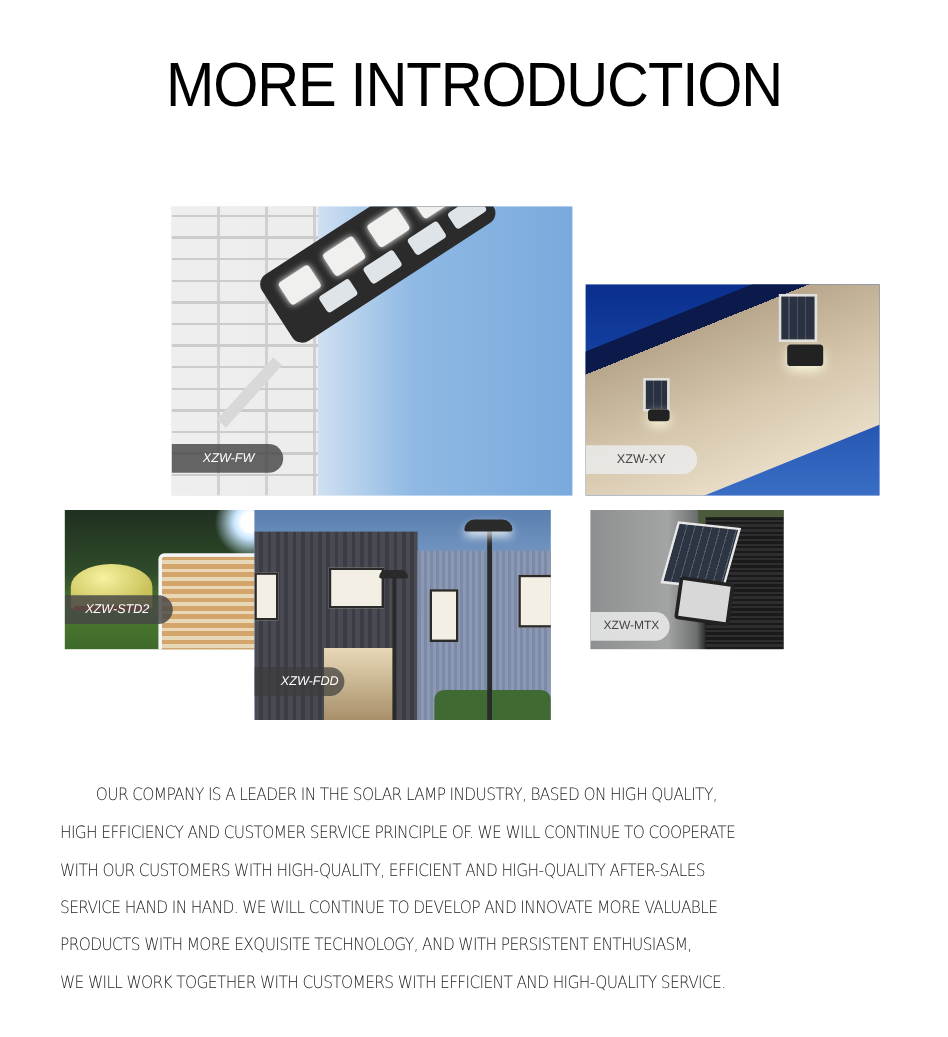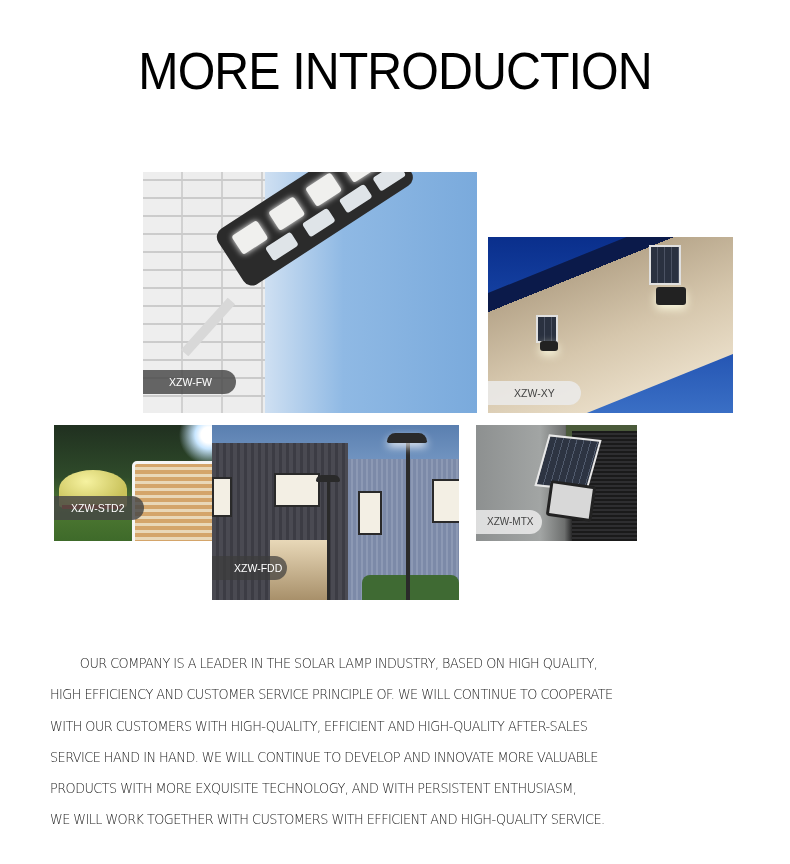--- a/index.html
+++ b/index.html
@@ -10,21 +10,21 @@
       letter-spacing: -1px; color: #000; line-height: 70px;
       transform: scaleX(0.93);
     }
     .photo { position: absolute; overflow: hidden; }
     .label {
       position: absolute; left: 0; height: 24px; line-height: 24px;
       font-family: "Liberation Sans", sans-serif; font-size: 10.5px; color: #fff;
       padding-left: 26px; box-sizing: border-box;
       border-radius: 0 12px 12px 0;
     }
-    .label.dark { background: rgba(70,70,70,0.82); }
+    .label.dark { background: rgba(70,70,70,0.82); font-style: italic; }
     .label.light { background: rgba(235,235,235,0.85); color: #444; }
 
     
     #p1 { left: 143px; top: 172px; width: 334px; height: 241px;
       background: linear-gradient(90deg, #e9e9e9 0%, #dcdcdc 36%, #cfe0f2 36.5%, #8fb9e4 60%, #7aaadc 100%); }
     #p1 .bricks { position: absolute; left: 0; top: 0; width: 122px; height: 241px;
       background:
         repeating-linear-gradient(0deg, transparent 0 16px, #c9c9c9 16px 18px),
         repeating-linear-gradient(90deg, #efefef 0 38px, #cfcfcf 38px 40px); opacity: .9; }
     #p1 .lamp { position: absolute; left: 70px; top: 62px; width: 200px; height: 66px;
@@ -57,21 +57,21 @@
     #p4 .house-dark { position: absolute; left: 0; top: 18px; width: 136px; height: 157px;
       background: repeating-linear-gradient(90deg, #4a4a52 0 4px, #3c3c44 4px 7px); }
     #p4 .house-light { position: absolute; left: 136px; top: 34px; width: 111px; height: 141px;
       background: repeating-linear-gradient(90deg, #7c8aa8 0 3px, #8c99b4 3px 5px); }
     #p4 .window { position: absolute; background: #f3efe4; border: 2px solid #2a2a2a; }
     #p4 .pole { position: absolute; background: #2a2a2a; }
     #p4 .hedge { position: absolute; left: 150px; top: 150px; width: 97px; height: 25px; background: #3f6a33; border-radius: 8px 8px 0 0; }
     #p4 .door { position: absolute; left: 58px; top: 115px; width: 60px; height: 60px; background: linear-gradient(180deg,#e8d8b8,#a8906a); }
 
     
-    #p5 { left: 476px; top: 425px; width: 161px; height: 116px;
+    #p5 { left: 492px; top: 425px; width: 161px; height: 116px;
       background: linear-gradient(90deg, #8d9090 0%, #a2a5a4 40%, #6d6f6e 55%, #232324 60%, #1d1d1f 100%); }
     #p5 .grille { position: absolute; left: 96px; top: 6px; width: 65px; height: 110px;
       background: repeating-linear-gradient(0deg, #1a1a1a 0 2px, #2e2e30 2px 4px); }
     #p5 .greens { position: absolute; left: 90px; top: 0; width: 71px; height: 12px; background: #4a5a3a; }
     #p5 .solar { position: absolute; left: 65px; top: 12px; width: 50px; height: 48px;
       background: repeating-linear-gradient(90deg,#2d3442 0 6px,#505a6c 6px 7px); border: 2px solid #e8e8e8; transform: skewX(-10deg) rotate(6deg); }
     #p5 .flood { position: absolute; left: 72px; top: 58px; width: 40px; height: 30px; background: #d8d8d8; border: 3px solid #222; border-radius: 3px; transform: rotate(8deg); }
 
     .body-text {
       position: absolute; left: 50px; top: 648px; width: 700px;
@@ -102,21 +102,21 @@
   </div>
   <div class="label dark" style="top:198px;width:93px;">XZW-FW</div>
 </div>
 
 <div class="photo" id="p2">
   <div class="roof"></div>
   <div class="panel" style="left:161px;top:8px;width:28px;height:36px;"></div>
   <div class="flood" style="left:168px;top:50px;width:30px;height:18px;"></div>
   <div class="panel" style="left:48px;top:78px;width:18px;height:24px;"></div>
   <div class="flood" style="left:52px;top:104px;width:18px;height:10px;"></div>
-  <div class="label light" style="top:144px;width:93px;">XZW-XY</div>
+  <div class="label light" style="top:134px;width:93px;">XZW-XY</div>
 </div>
 
 <div class="photo" id="p3">
   <div class="tent"></div>
   <div class="tent-base"></div>
   <div class="light"></div>
   <div class="label dark" style="top:71px;width:90px;padding-left:17px;">XZW-STD2</div>
 </div>
 
 <div class="photo" id="p4">

